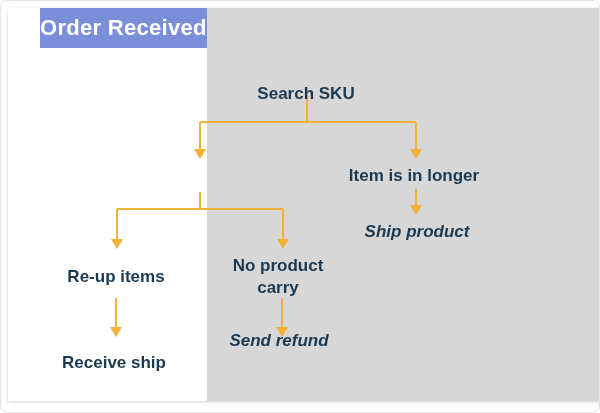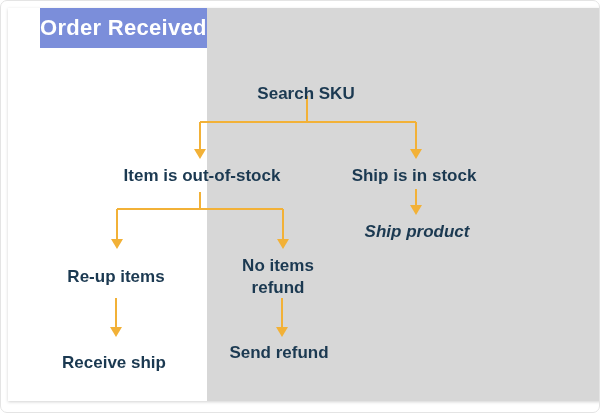--- a/index.html
+++ b/index.html
@@ -111,42 +111,39 @@
     <g>
       <path d="M281 297 V327"></path>
       <polygon points="275,326 287,326 281,336"></polygon>
     </g>
   </svg>
 
   <div class="node" style="left:305px; top:84px;margin-top:9px;">
     <span>Search SKU</span>
   </div>
 
-  <div class="node" style="left:201px; top:175px;">
-    <span>Item is out-of-stock</span>
-  </div>
 
   <div class="node" style="left:413px; top:175px;">
-    <span>Ship is in stock</span>
+    <span>Item is in longer</span>
   </div>
 
   <div class="node" style="left:416px; top:231px;font-style:italic;">
     <span>Ship product</span>
   </div>
 
   <div class="node" style="left:115px; top:276px;">
     <span>Re-up items</span><br>
   </div>
 
   <div class="node" style="left:277px; top:276px;">
-    <span>No items</span><br>
-    <span>refund</span>
+    <span>No product</span><br>
+    <span>carry</span>
   </div>
 
   <div class="node" style="left:113px; top:362px;">
     <span>Receive ship</span><br>
   </div>
 
-  <div class="node" style="left:278px; top:352px;">
+  <div class="node" style="left:278px; top:340px;font-style:italic;">
     <span>Send refund</span>
   </div>
 
 </div>
 
 </body></html>

